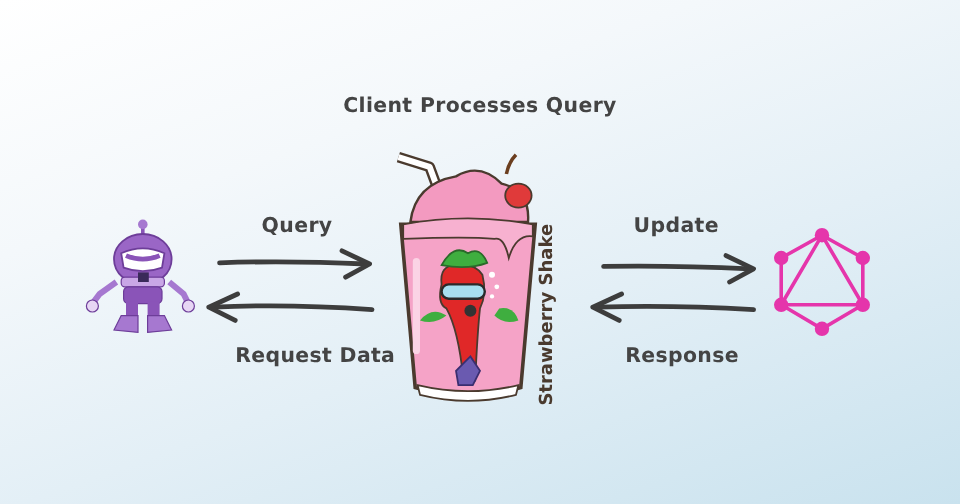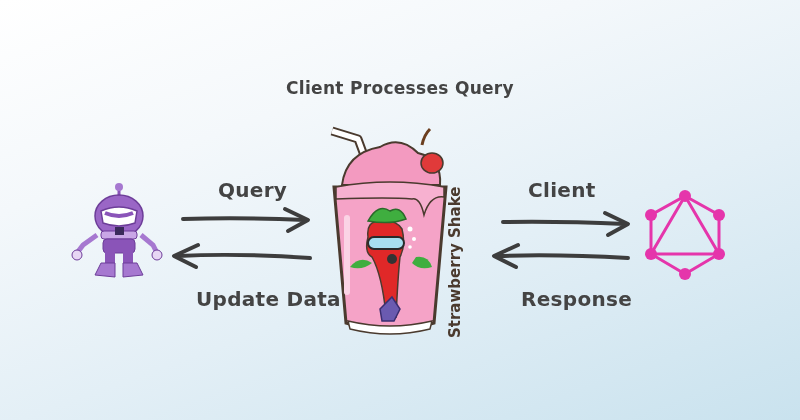--- a/index.html
+++ b/index.html
@@ -1,19 +1,19 @@
 <!DOCTYPE html>
 <html><head>
 <meta charset="utf-8">
 <style>
   html,body{margin:0;padding:0;}
   body{width:800px;height:420px;overflow:hidden;position:relative;
     font-family:"DejaVu Sans",sans-serif;
     background:linear-gradient(160deg,#ffffff 0%,#f4f8fb 30%,#e3eff6 60%,#c9e2ee 100%);}
-  .lbl{position:absolute;font-family:"DejaVu Sans",sans-serif;font-weight:bold;color:#444;font-size:20px;letter-spacing:0.3px;white-space:nowrap;}
+  .lbl{position:absolute;font-family:"DejaVu Sans",sans-serif;font-weight:bold;color:#444;font-size:17px;letter-spacing:0.3px;white-space:nowrap;}
   .title{left:0;width:800px;text-align:center;top:78px;font-size:17px;}
   svg{position:absolute;overflow:visible;}
   .vert{position:absolute;left:448px;top:240px;transform-origin:left top;transform:rotate(-90deg);
     font-family:"DejaVu Sans",sans-serif;font-weight:bold;font-size:15px;color:#4a3a2e;white-space:nowrap;}
 </style>
 </head>
 <body>
 
 <div class="lbl title">Client Processes Query</div>
 
@@ -38,31 +38,31 @@
 
 <svg style="left:180px;top:205px;width:135px;height:30px" viewBox="0 0 135 30">
   <path d="M3 14 Q60 12 125 15" stroke="#3d3d3d" stroke-width="4" fill="none" stroke-linecap="round"></path>
   <path d="M105 4 L128 15 L108 26" stroke="#3d3d3d" stroke-width="4" fill="none" stroke-linecap="round" stroke-linejoin="round"></path>
 </svg>
 <svg style="left:168px;top:242px;width:145px;height:30px" viewBox="0 0 145 30">
   <path d="M10 14 Q70 11 142 16" stroke="#3d3d3d" stroke-width="4" fill="none" stroke-linecap="round"></path>
   <path d="M30 3 L6 14 L28 25" stroke="#3d3d3d" stroke-width="4" fill="none" stroke-linecap="round" stroke-linejoin="round"></path>
 </svg>
 <div class="lbl" style="left:218px;top:178px">Query</div>
-<div class="lbl" style="left:196px;top:287px">Update Data</div>
+<div class="lbl" style="left:196px;top:287px">Request Data</div>
 
 <svg style="left:500px;top:210px;width:135px;height:30px" viewBox="0 0 135 30">
   <path d="M3 12 Q60 11 125 14" stroke="#3d3d3d" stroke-width="4" fill="none" stroke-linecap="round"></path>
   <path d="M105 3 L128 14 L108 25" stroke="#3d3d3d" stroke-width="4" fill="none" stroke-linecap="round" stroke-linejoin="round"></path>
 </svg>
 <svg style="left:488px;top:243px;width:145px;height:30px" viewBox="0 0 145 30">
   <path d="M10 13 Q70 11 140 15" stroke="#3d3d3d" stroke-width="4" fill="none" stroke-linecap="round"></path>
   <path d="M30 2 L6 13 L28 24" stroke="#3d3d3d" stroke-width="4" fill="none" stroke-linecap="round" stroke-linejoin="round"></path>
 </svg>
-<div class="lbl" style="left:528px;top:178px">Client</div>
+<div class="lbl" style="left:528px;top:178px">Update</div>
 <div class="lbl" style="left:521px;top:287px">Response</div>
 
 <svg style="left:320px;top:125px;width:140px;height:215px" viewBox="0 0 140 215">
   <path d="M12 6 L38 14 L52 52" stroke="#4a3a2e" stroke-width="9" fill="none" stroke-linejoin="round"></path>
   <path d="M12 6 L38 14 L52 52" stroke="#ffffff" stroke-width="5" fill="none" stroke-linejoin="round"></path>
   <path d="M22 60 Q26 28 60 22 Q80 10 98 28 Q122 34 120 60 Z" fill="#f39ac0" stroke="#4a3a2e" stroke-width="2"></path>
   <path d="M102 20 Q104 10 110 4" stroke="#6b3e1f" stroke-width="3" fill="none"></path>
   <ellipse cx="112" cy="38" rx="11" ry="10" fill="#e03a3a" stroke="#4a3a2e" stroke-width="1.5"></ellipse>
   <path d="M14 62 L126 62 L114 198 Q70 212 26 198 Z" fill="#f5a3c7" stroke="#4a3a2e" stroke-width="3"></path>
   <path d="M16 62 Q70 52 124 62 L124 72 Q110 70 104 90 Q100 72 92 74 Q70 72 16 74 Z" fill="#f7b1d0" stroke="#4a3a2e" stroke-width="1.5"></path>

